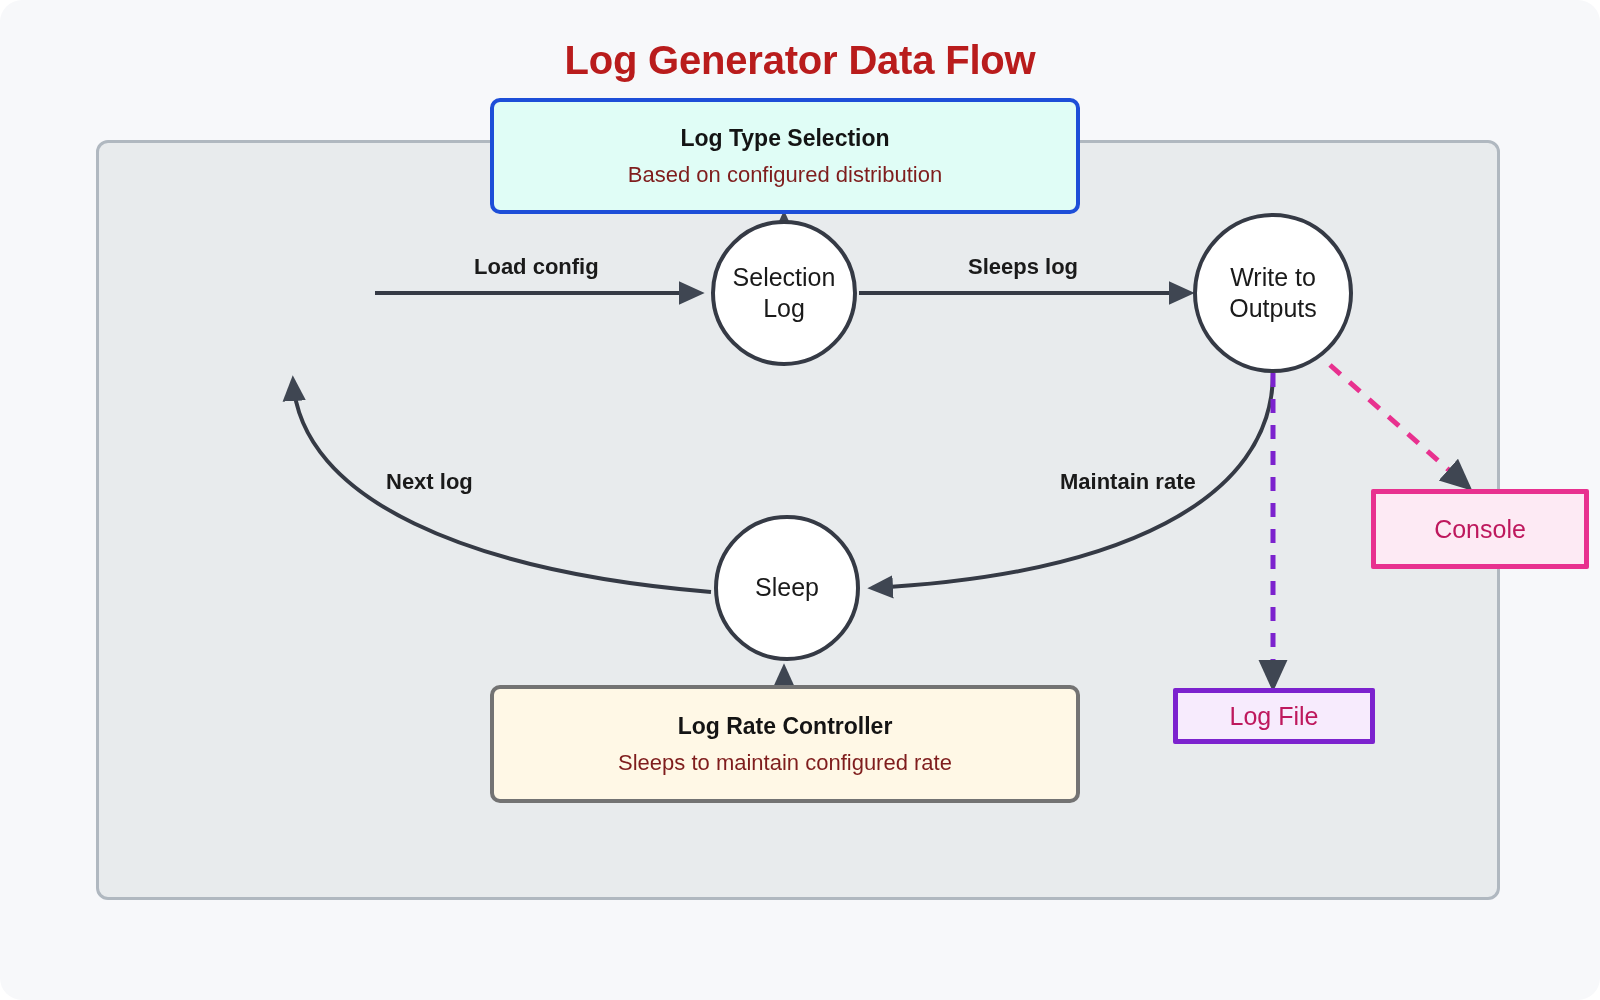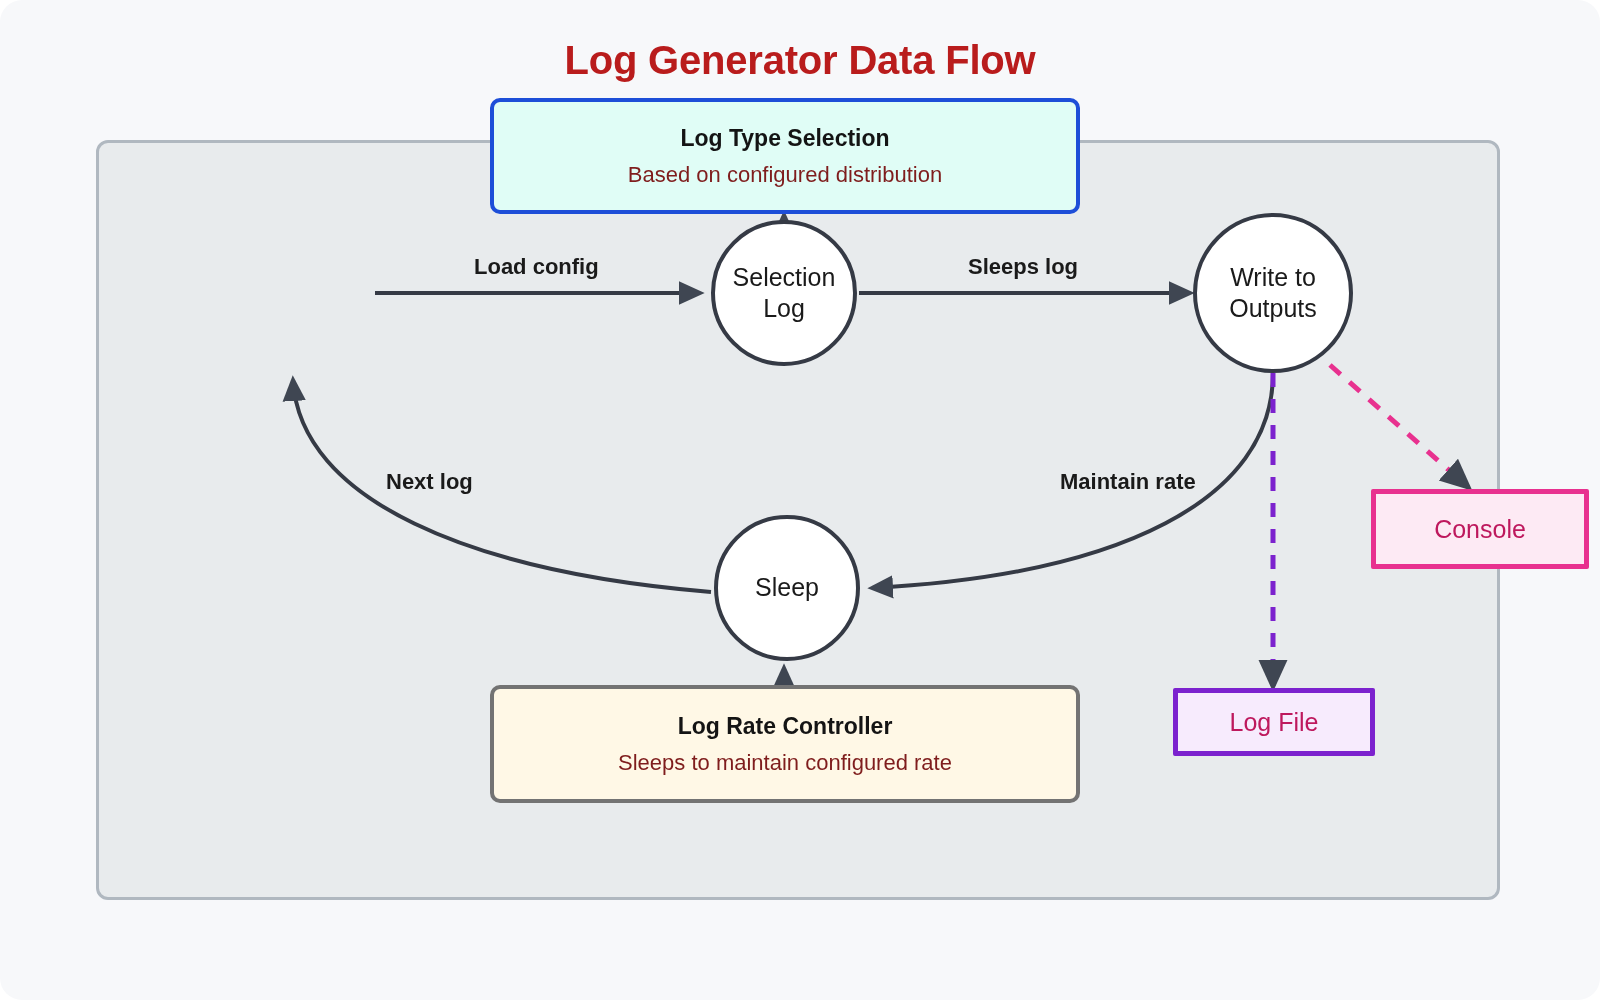--- a/index.html
+++ b/index.html
@@ -164,21 +164,21 @@
 
   <div class="note-box" style="left:490px; top:685px; width:590px; height:118px; background:#fff8e6; border:4px solid #737373;">
     <div class="note-title">Log Rate Controller</div>
     <div class="note-sub">Sleeps to maintain configured rate</div>
   </div>
 
   <div class="out-box" style="left:1371px; top:489px; width:218px; height:80px; background:#fdeaf4; border:5px solid #e8318f;">
     <span>Console</span>
   </div>
 
-  <div class="out-box" style="left:1173px; top:688px; width:202px; height:68px; background:#f7ebfd; border:5px solid #7c22ce;">
+  <div class="out-box" style="left:1173px; top:688px; width:202px; height:56px; background:#f7ebfd; border:5px solid #7c22ce;">
     <span>Log File</span>
   </div>
 
 
   <div class="node-circle" style="left:711px; top:220px; width:146px; height:146px;">
     <span style="white-space:pre-line;">Selection
 Log</span>
   </div>
 
   <div class="node-circle" style="left:1193px; top:213px; width:160px; height:160px;">

